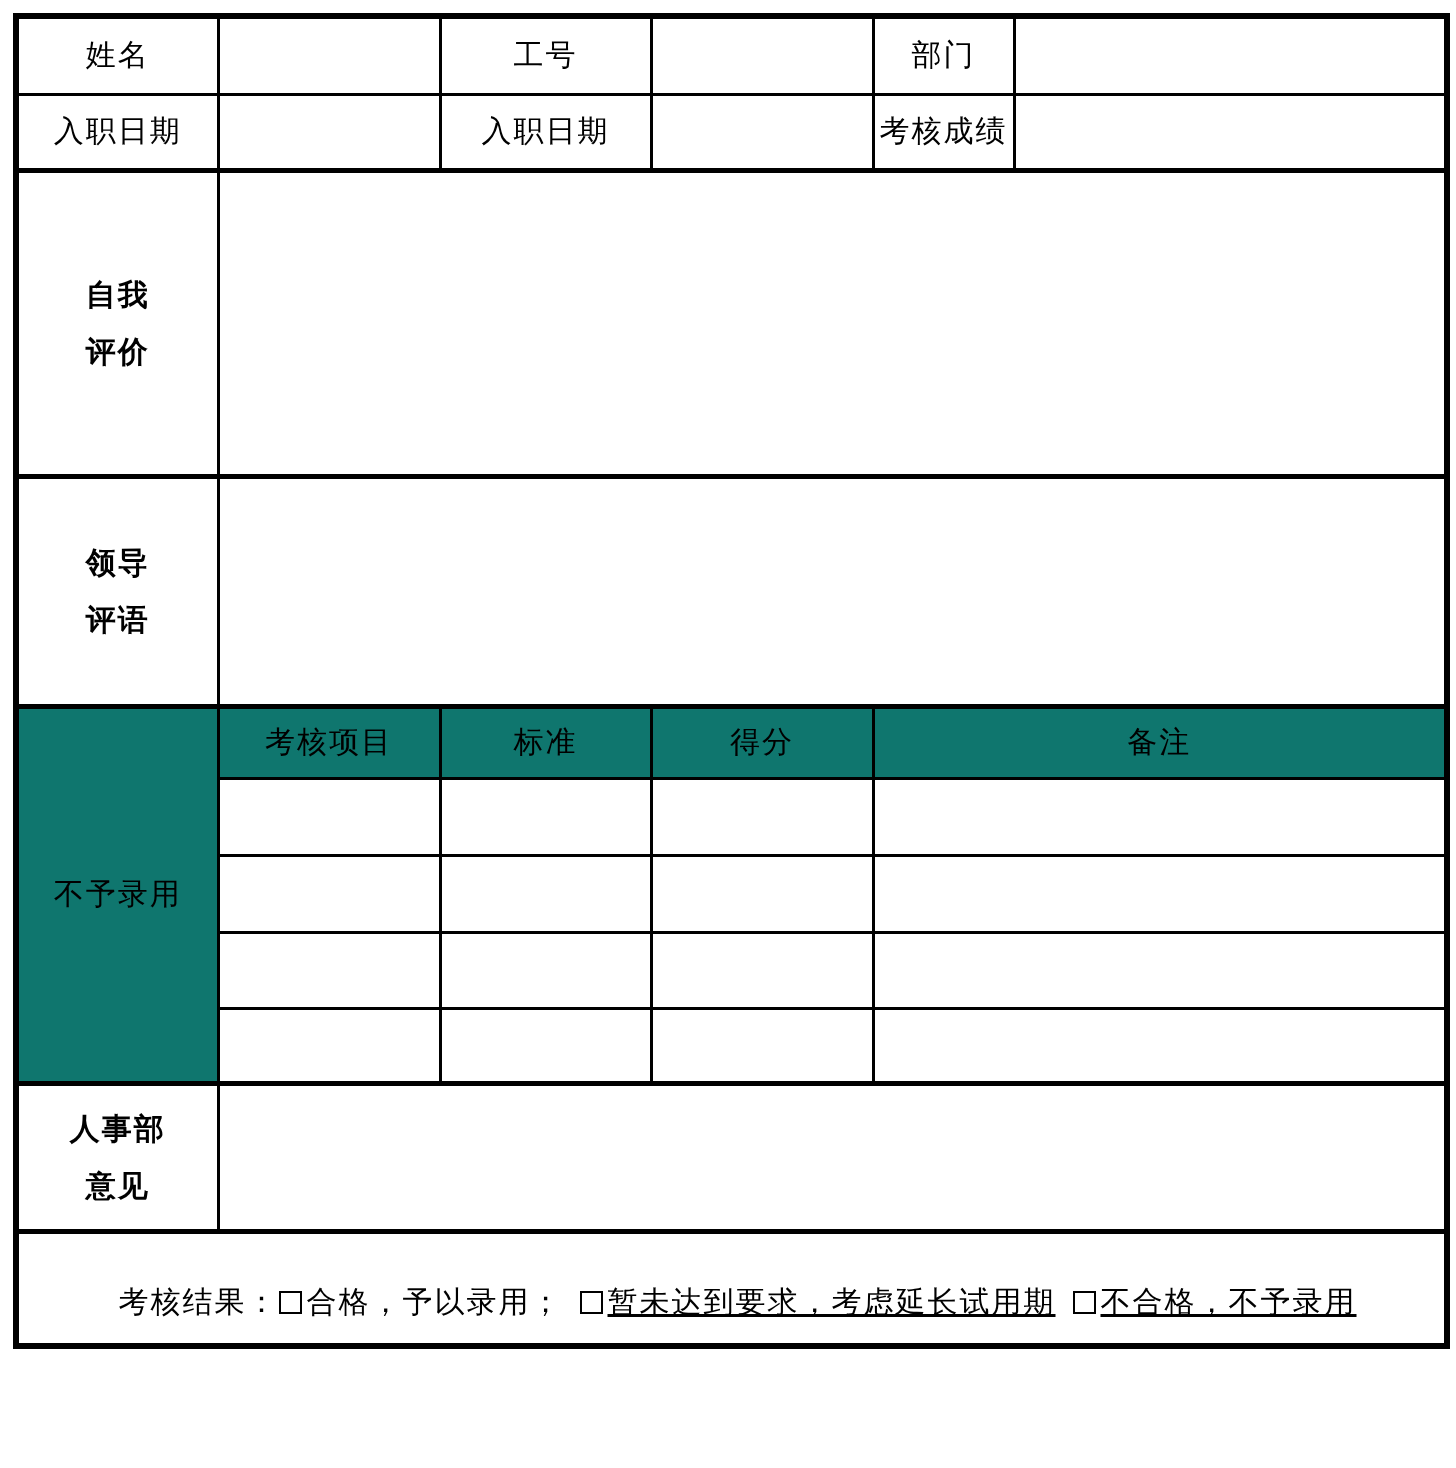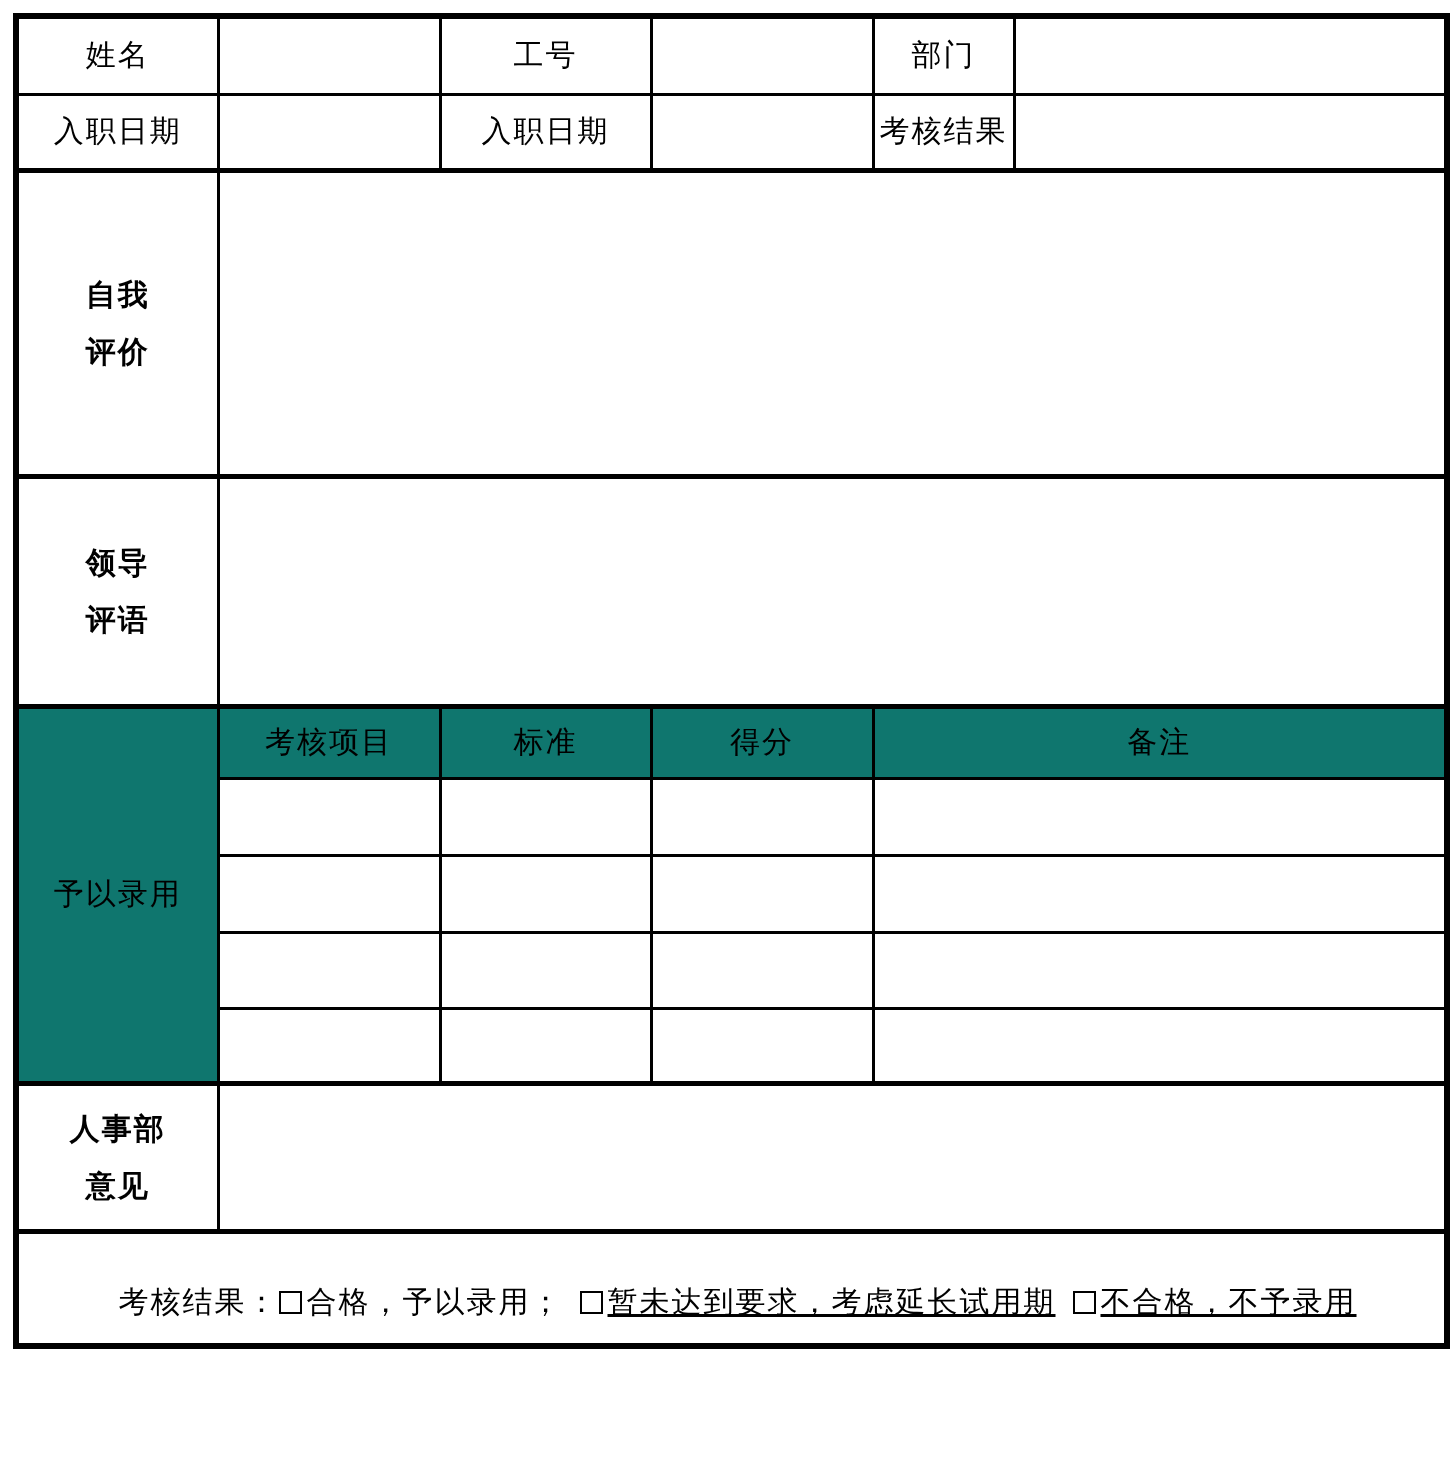--- a/index.html
+++ b/index.html
@@ -95,21 +95,21 @@
       <td class="fill"></td>
       <td>部门</td>
       <td class="fill"></td>
     </tr>
 
     <tr style="height:76px">
       <td>入职日期</td>
       <td class="fill"></td>
       <td>入职日期</td>
       <td class="fill"></td>
-      <td>考核结果</td>
+      <td>考核成绩</td>
       <td class="fill"></td>
     </tr>
 
     <tr style="height:306px" class="section">
       <td>
         <div class="label2">
           <span>自我</span>
           <span>评价</span>
         </div>
       </td>
@@ -120,21 +120,21 @@
       <td>
         <div class="label2">
           <span>领导</span>
           <span>评语</span>
         </div>
       </td>
       <td colspan="5" class="fill"></td>
     </tr>
 
     <tr style="height:72px" class="section">
-      <td rowspan="5" class="gray">予以录用</td>
+      <td rowspan="5" class="gray">不予录用</td>
       <td class="gray">考核项目</td>
       <td class="gray">标准</td>
       <td class="gray">得分</td>
       <td class="gray" colspan="2">备注</td>
     </tr>
 
     <tr style="height:77px">
       <td class="fill"></td>
       <td class="fill"></td>
       <td class="fill"></td>

